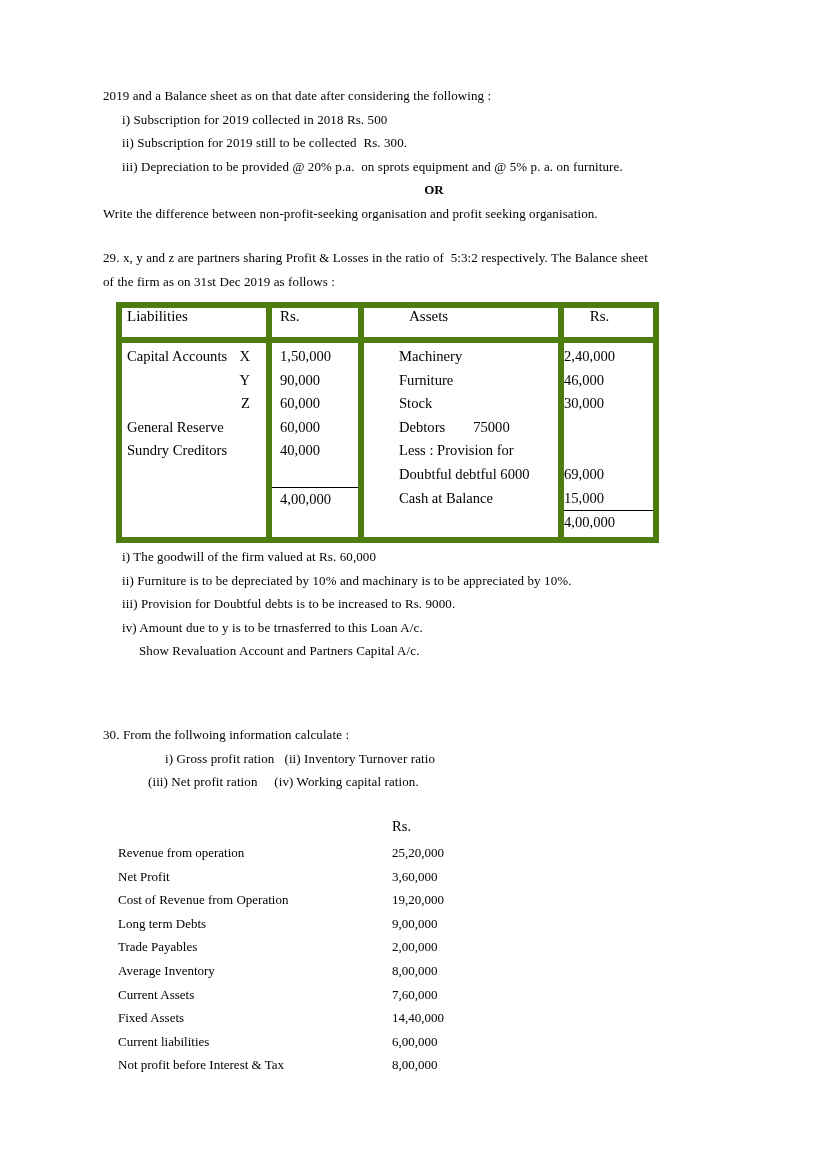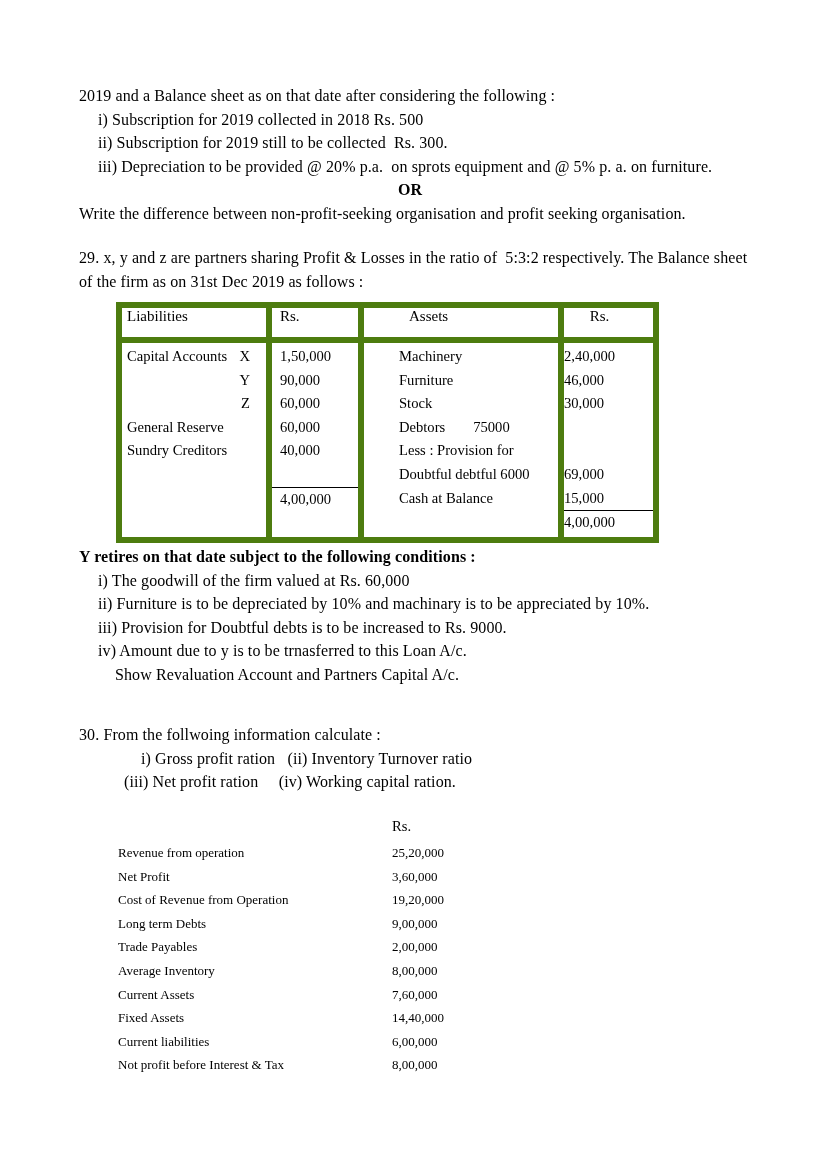--- a/index.html
+++ b/index.html
@@ -18,24 +18,25 @@
     background: #ffffff;
     overflow: hidden;
   }
   .content {
     position: absolute;
     left: 79px;
     top: 84px;
     width: 700px;
   }
   .line {
-    font-size: 16px;
+    font-size: 13px;
     line-height: 23.5px;
     white-space: pre-wrap;
     letter-spacing: 0.1px;
+    margin-left: 24px;
   }
   .indent-1 { padding-left: 19px; }
   .center { text-align: center; font-weight: normal; }
   .bold { font-weight: bold; }
   .gap-md { height: 21px; }
 
   
   .bs-wrap {
     position: absolute;
     left: 116px;
@@ -215,21 +216,20 @@
               <div>15,000</div>
               <div class="topline" style="margin-right:-6px;padding-right:6px;">4,00,000</div>
             </div>
           </td>
         </tr>
       </tbody>
     </table>
   </div>
 
   <div class="content" style="top:545px;">
-    <div class="line bold">Y retires on that date subject to the following conditions :</div>
     <div class="line indent-1">i) The goodwill of the firm valued at Rs. 60,000</div>
     <div class="line indent-1">ii) Furniture is to be depreciated by 10% and machinary is to be appreciated by 10%.</div>
     <div class="line indent-1">iii) Provision for Doubtful debts is to be increased to Rs. 9000.</div>
     <div class="line indent-1">iv) Amount due to y is to be trnasferred to this Loan A/c.</div>
     <div class="line" style="padding-left:36px;">Show Revaluation Account and Partners Capital A/c.</div>
   </div>
 
   <div class="content" style="top:723px;">
     <div class="line">30. From the follwoing information calculate :</div>
     <div class="line" style="padding-left:62px;">i) Gross profit ration   (ii) Inventory Turnover ratio</div>

